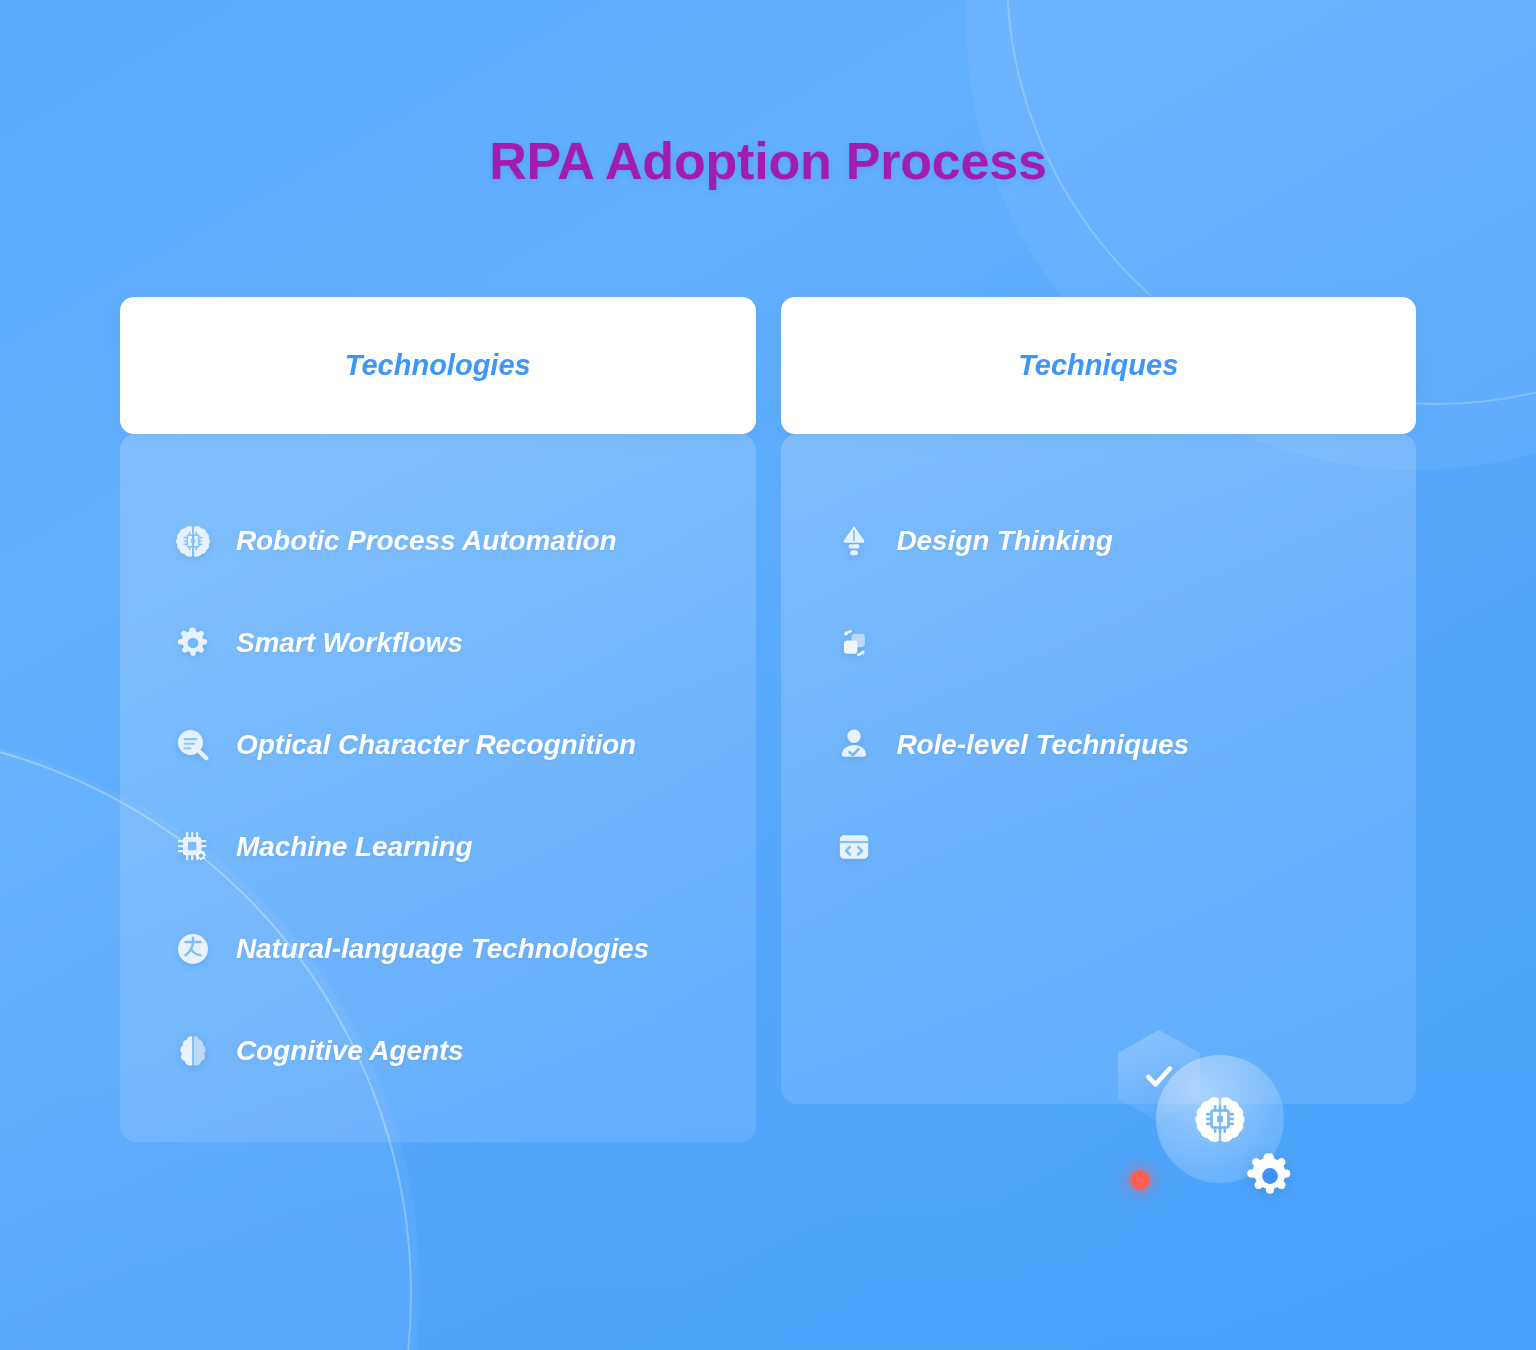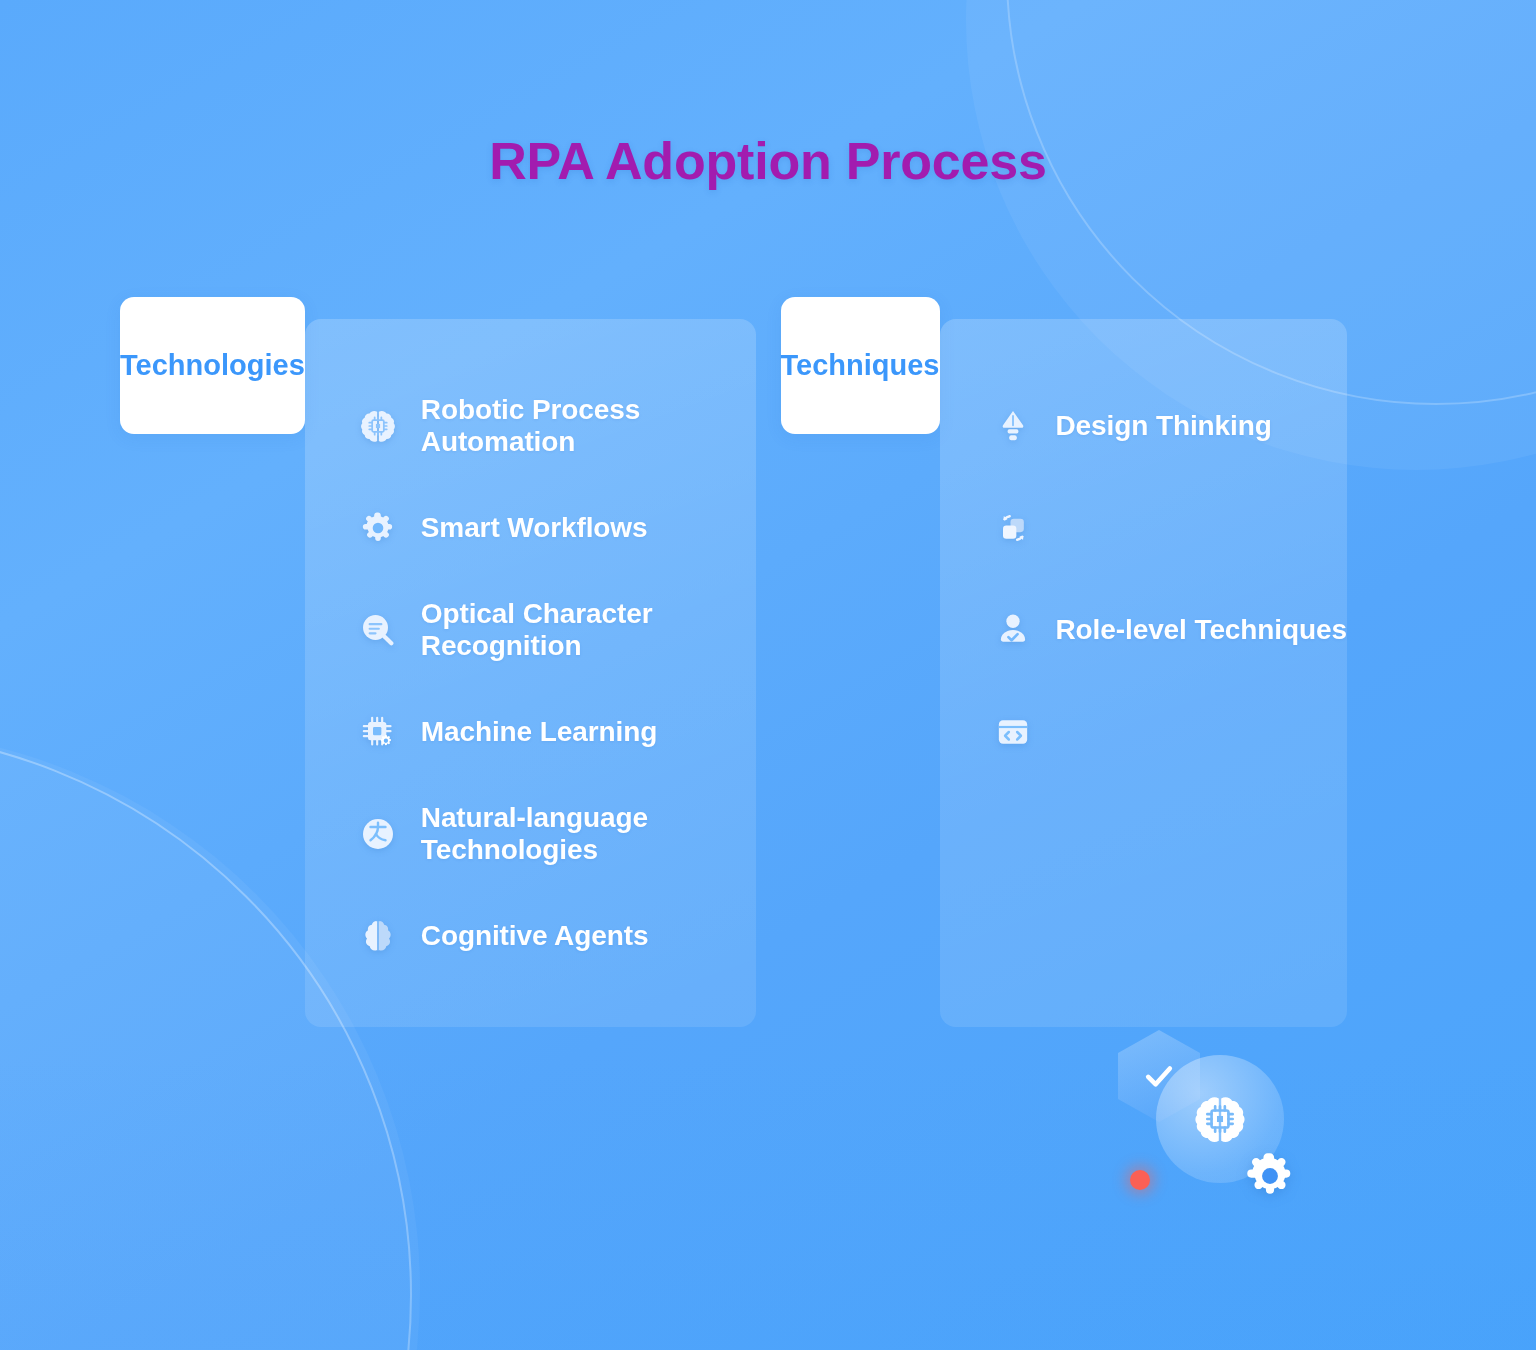--- a/index.html
+++ b/index.html
@@ -96,41 +96,41 @@
     top: 297px;
     left: 120px;
     width: 1296px;
     display: flex;
     gap: 25px;
   }
 
   .column {
     flex: 1 1 0;
     display: flex;
-    flex-direction: row;
+    flex-direction: column;
+    font-style: italic;
   }
 
   .tab-card {
     height: 137px;
     background: #ffffff;
     border-radius: 14px;
     display: flex;
     align-items: center;
     justify-content: center;
     box-shadow: 0 4px 16px rgba(40,110,200,0.10);
   }
 
   .tab-label {
     color: #3b97fb;
     font-size: 29px;
     font-weight: 700;
   }
 
   .list-panel {
-    margin-top: 22px;
     min-height: 670px;
     border-radius: 16px;
     background: linear-gradient(160deg, rgba(255,255,255,0.20) 0%, rgba(255,255,255,0.13) 55%, rgba(255,255,255,0.10) 100%);
     padding: 56px 0 40px 0;
   }
 
   .list-item {
     display: flex;
     align-items: center;
     gap: 22px;

